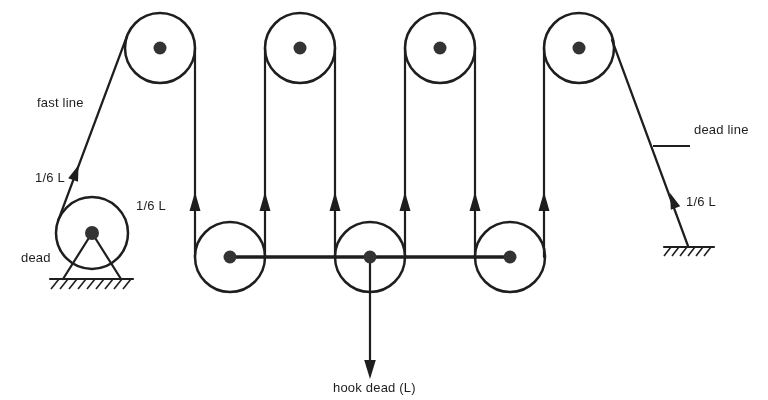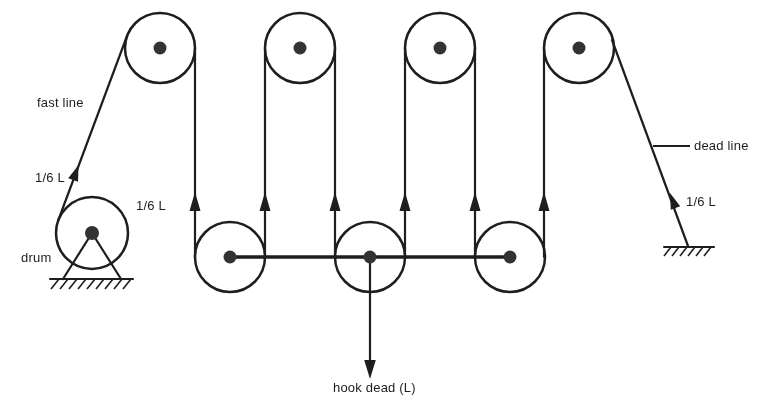--- a/index.html
+++ b/index.html
@@ -108,18 +108,18 @@
       <circle class="hub" cx="579" cy="48" r="6.5"></circle>
       <circle class="hub" cx="230" cy="257" r="6.5"></circle>
       <circle class="hub" cx="370" cy="257" r="6.5"></circle>
       <circle class="hub" cx="510" cy="257" r="6.5"></circle>
       <circle class="hub" cx="92" cy="233" r="7"></circle>
     </g>
   </svg>
 
   <div class="lbl" style="left:37px;top:96px">fast line</div>
   <div class="lbl" style="left:35px;top:171px">1/6 L</div>
-  <div class="lbl" style="left:21px;top:251px">drum</div>
+  <div class="lbl" style="left:21px;top:251px">dead</div>
   <div class="lbl" style="left:136px;top:199px">1/6 L</div>
-  <div class="lbl" style="left:694px;top:139px">dead line</div>
+  <div class="lbl" style="left:694px;top:123px">dead line</div>
   <div class="lbl" style="left:686px;top:195px">1/6 L</div>
   <div class="lbl" style="left:333px;top:381px">hook dead (L)</div>
 </div>
 
 </body></html>

